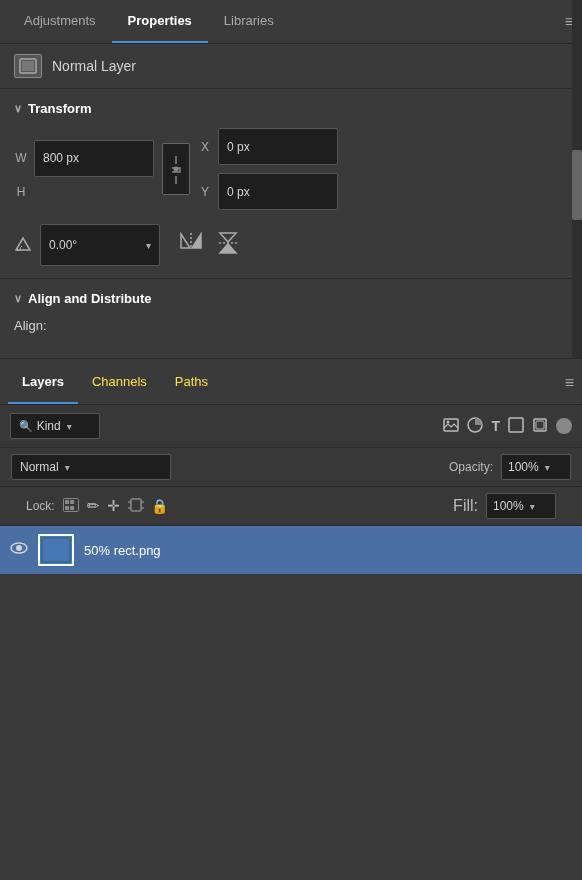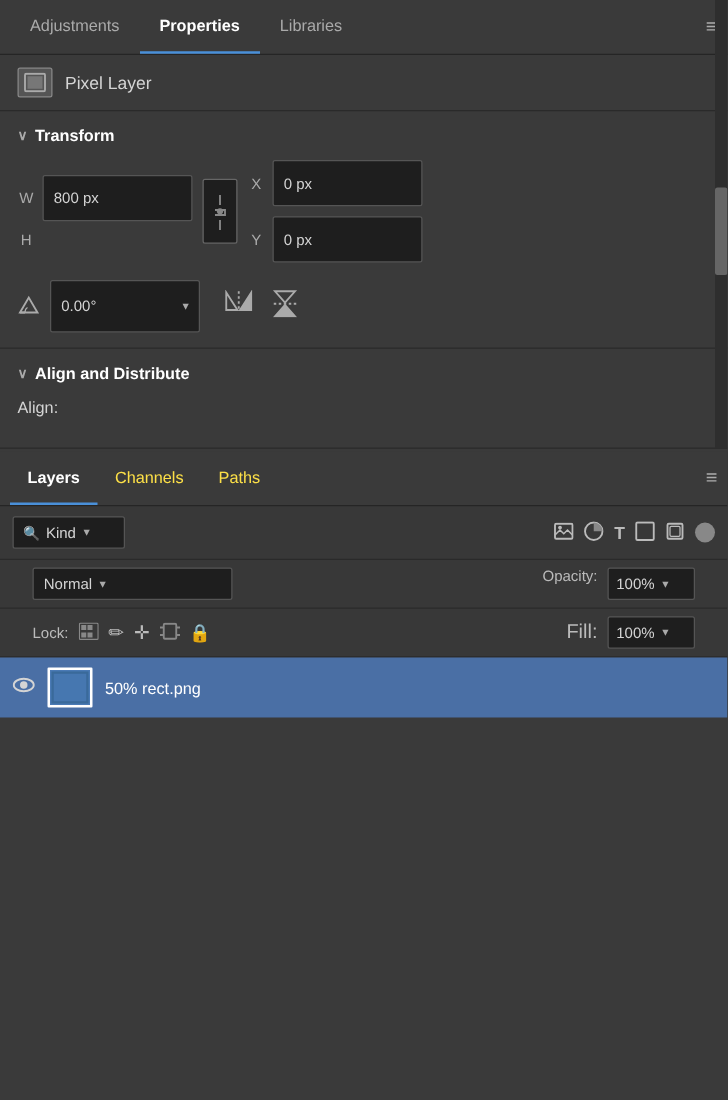--- a/index.html
+++ b/index.html
@@ -263,21 +263,22 @@
       width: 16px;
       height: 16px;
       border-radius: 50%;
       background: #888;
       display: inline-block;
     }
 
     
     .blend-row {
       display: flex;
-      padding: 6px 26px;
+      align-items: center;
+      padding: 6px 11px;
       gap: 8px;
       border-bottom: 1px solid #2a2a2a;
     }
     .blend-dropdown {
       display: flex;
       align-items: center;
       background: #1e1e1e;
       border: 1px solid #555;
       color: #d4d4d4;
       padding: 4px 8px;
@@ -422,21 +423,21 @@
     </div>
   </div>
 
   <div class="layer-label-row">
     <div class="layer-icon">
       <svg width="18" height="16" viewBox="0 0 18 16" fill="none">
         <rect x="1" y="1" width="16" height="14" rx="1" stroke="#aaa" stroke-width="1.5" fill="none"></rect>
         <rect x="3" y="3" width="12" height="10" fill="#777"></rect>
       </svg>
     </div>
-    <span class="layer-label-text">Pixel Layer</span>
+    <span class="layer-label-text">Normal Layer</span>
   </div>
 
   <div class="section">
     <div class="section-title">
       <span class="chevron">∨</span>
       <span>Transform</span>
     </div>
     <div class="transform-grid">
       <div class="fields-with-link">
         <div class="wh-fields">

